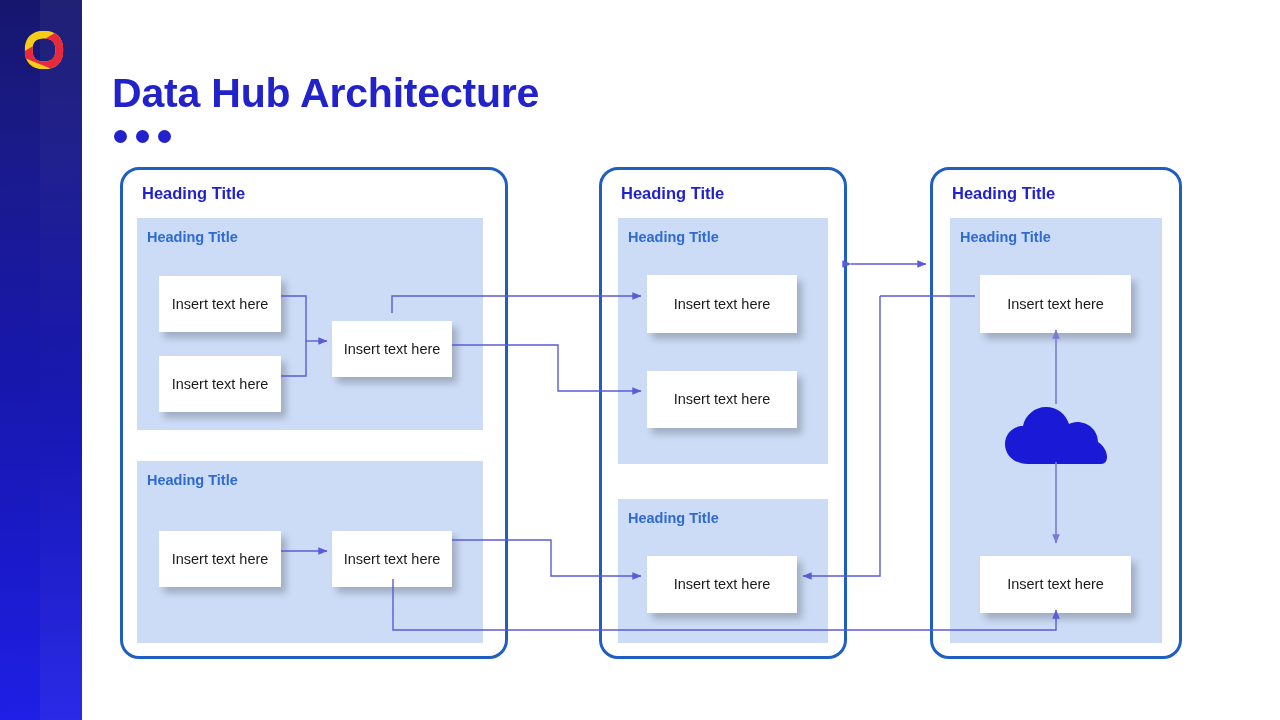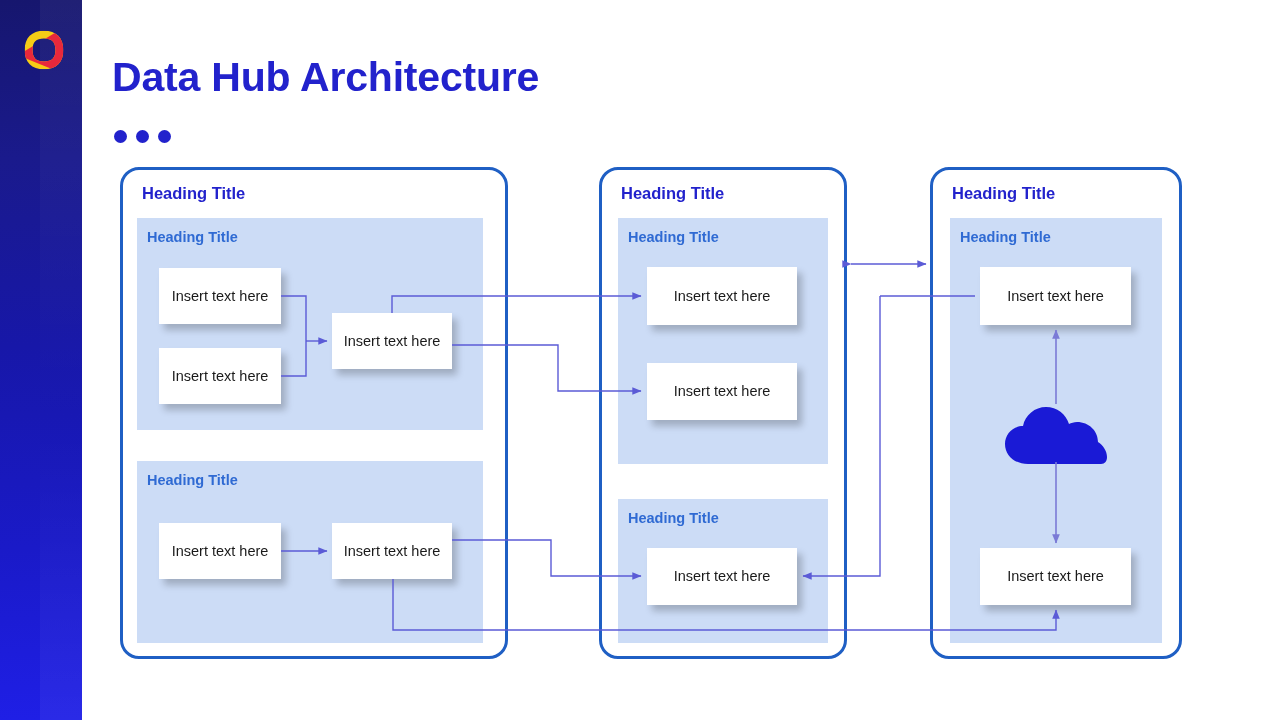--- a/index.html
+++ b/index.html
@@ -25,21 +25,21 @@
     position: absolute; left: 40px; top: 0; width: 42px; height: 720px;
     background: linear-gradient(180deg, rgba(255,255,255,0.045) 0%, rgba(255,255,255,0.0) 60%, rgba(255,255,255,0.05) 100%);
   }
   .logo {
     position: absolute; left: 22px; top: 28px;
     width: 44px; height: 44px;
   }
 
   
   .title {
-    position: absolute; left: 112px; top: 54px;
+    position: absolute; left: 112px; top: 70px;
     font-size: 41px; font-weight: bold;
     color: #2222cc; letter-spacing: -0.2px;
     white-space: nowrap;
   }
   .dots {
     position: absolute; left: 114px; top: 130px;
     display: flex; gap: 9px;
   }
   .dots i { display:block; width: 13px; height: 13px; border-radius: 50%; background: #2222cc; }
 
@@ -78,20 +78,21 @@
   
   .tbox {
     position: absolute;
     background: #ffffff;
     box-shadow: 5px 6px 7px rgba(0,0,0,0.22);
     display: flex; align-items: center; justify-content: center;
     text-align: center;
     font-size: 14.5px; color: #1a1a1a;
     line-height: 1.55;
     padding: 4px 6px;
+    margin-top: 8px;
   }
   #b1 { left: 159px; top: 268px; width: 122px; height: 56px; }
   #b2 { left: 159px; top: 348px; width: 122px; height: 56px; }
   #b3 { left: 332px; top: 313px; width: 120px; height: 56px; }
   #b4 { left: 159px; top: 523px; width: 122px; height: 56px; }
   #b5 { left: 332px; top: 523px; width: 120px; height: 56px; }
   #b6 { left: 647px; top: 267px; width: 150px; height: 58px; }
   #b7 { left: 647px; top: 363px; width: 150px; height: 57px; }
   #b8 { left: 647px; top: 548px; width: 150px; height: 57px; }
   #b9 { left: 980px; top: 267px; width: 151px; height: 58px; }

